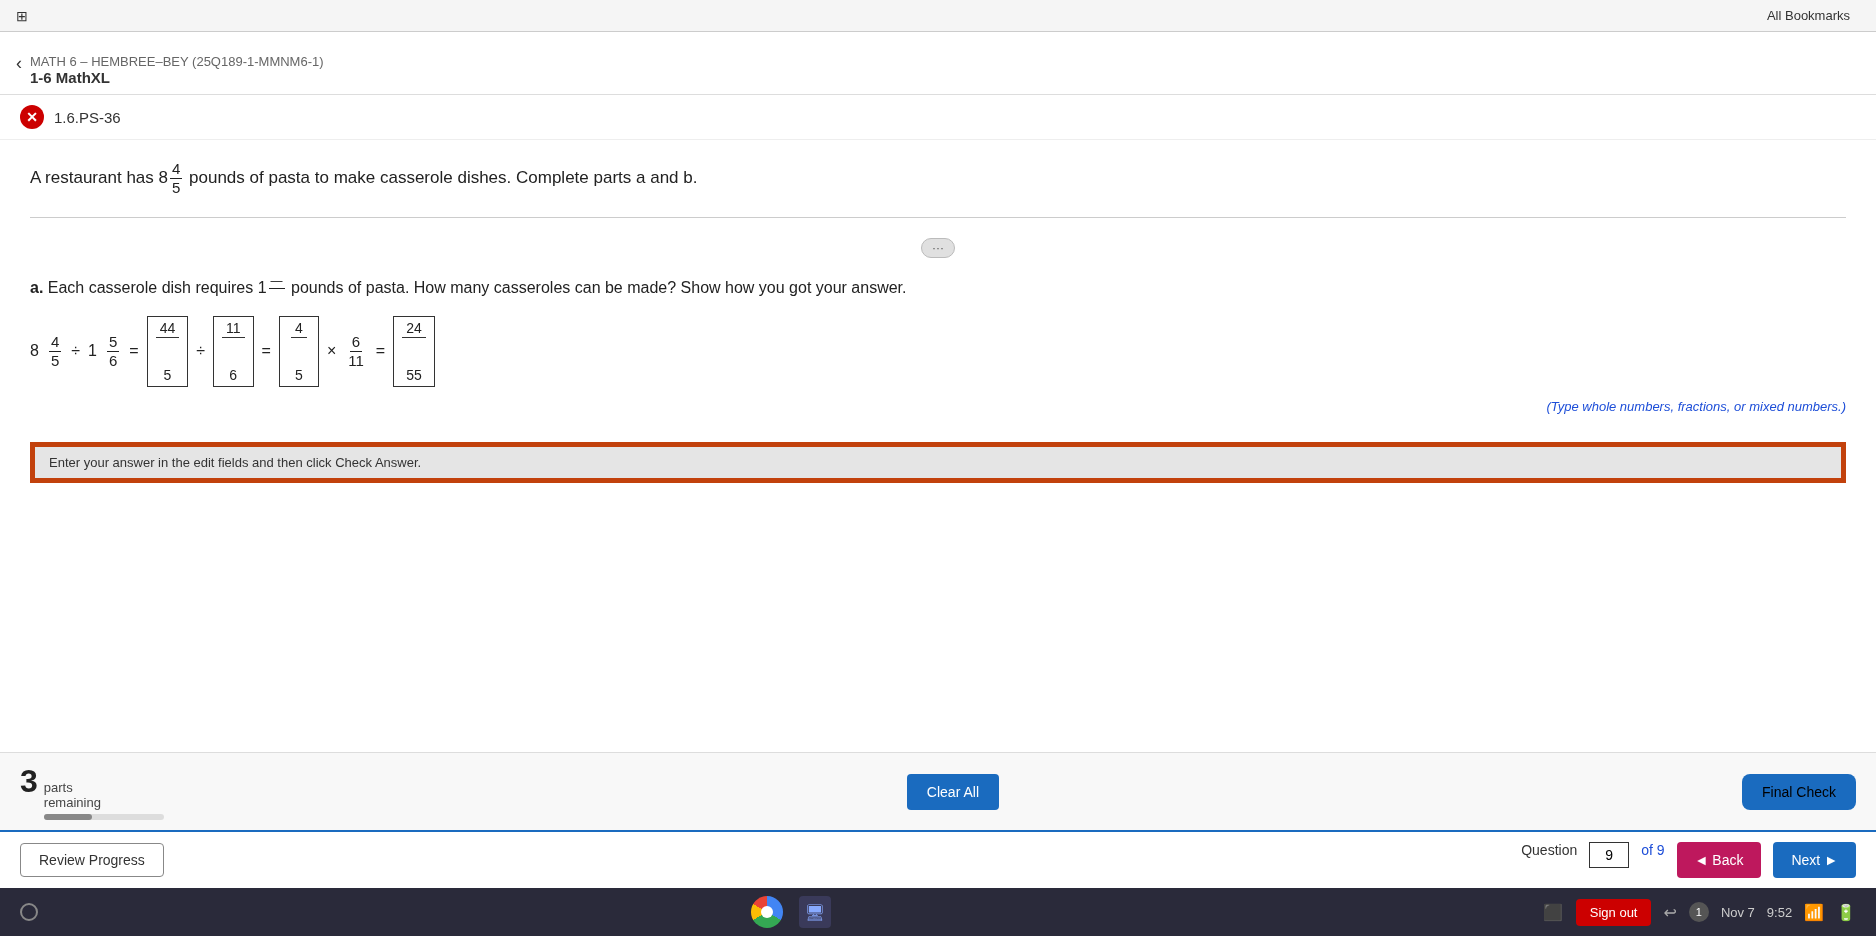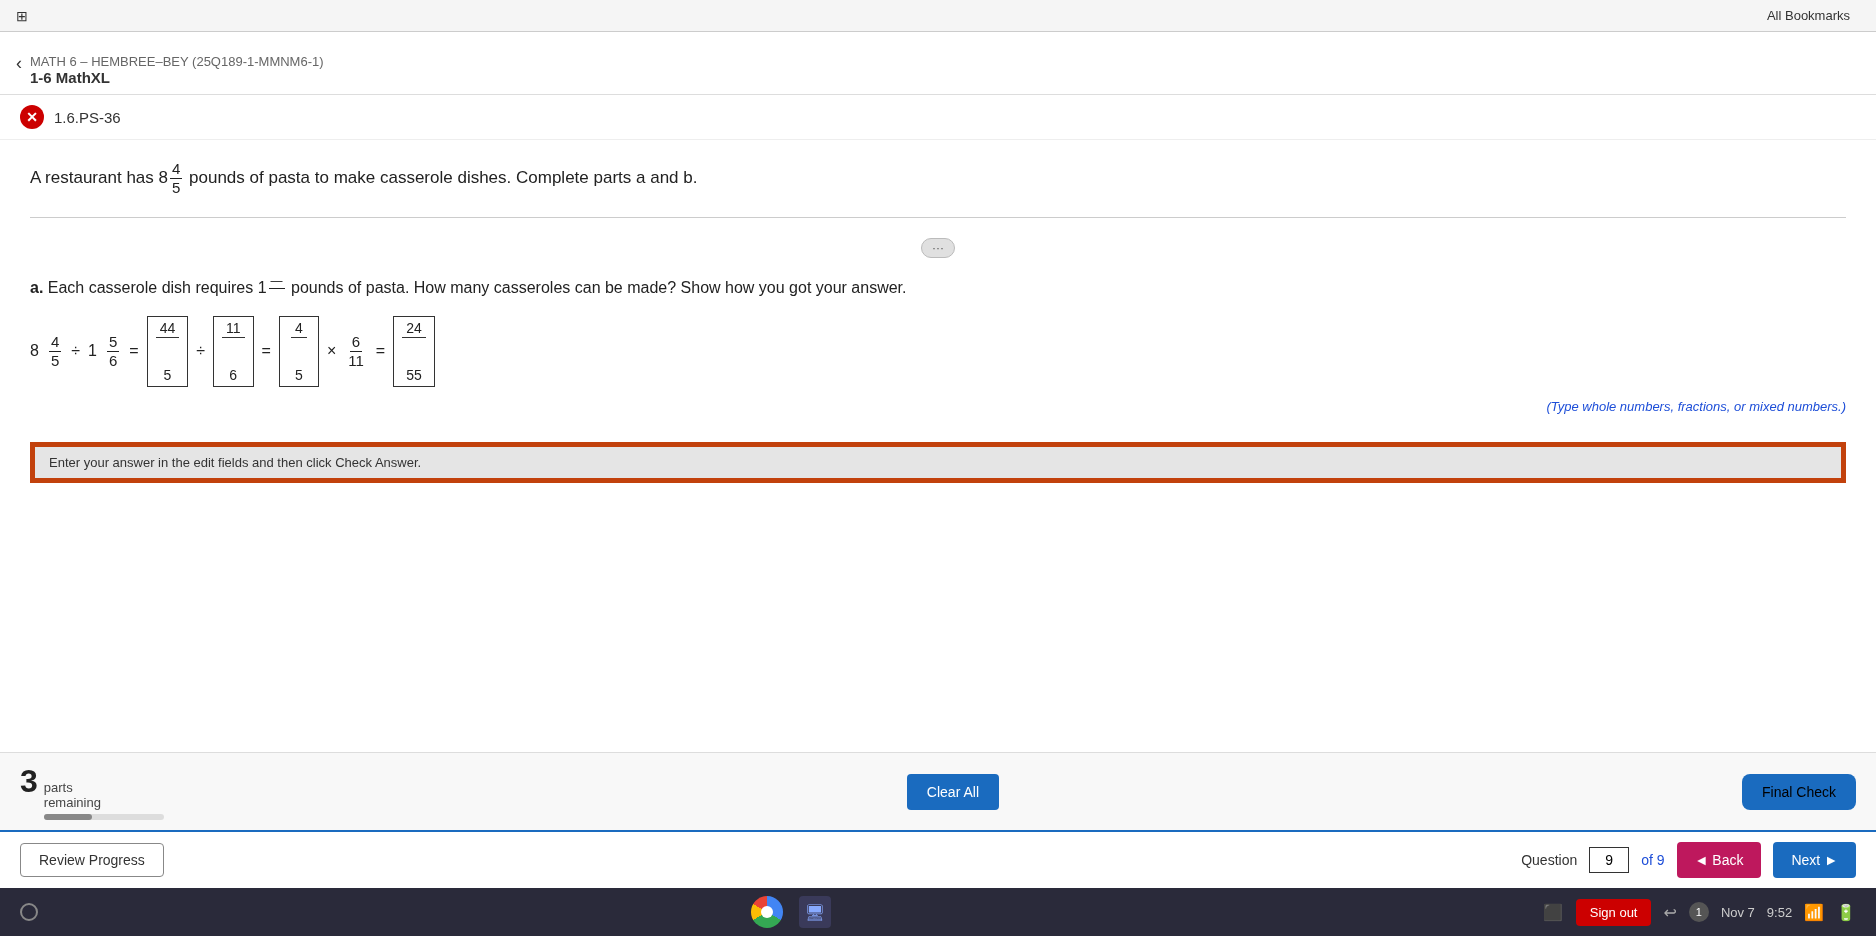--- a/index.html
+++ b/index.html
@@ -293,21 +293,21 @@
       background: white;
       color: #333;
       border: 1px solid #888;
       border-radius: 4px;
       padding: 8px 18px;
       font-size: 14px;
       cursor: pointer;
     }
     .question-nav {
       display: flex;
-      align-items: center;
+      align-items: flex-start;
       gap: 12px;
     }
     .question-label {
       font-size: 14px;
       color: #333;
     }
     .question-input {
       border: 1px solid #333;
       padding: 4px 8px;
       font-size: 14px;

